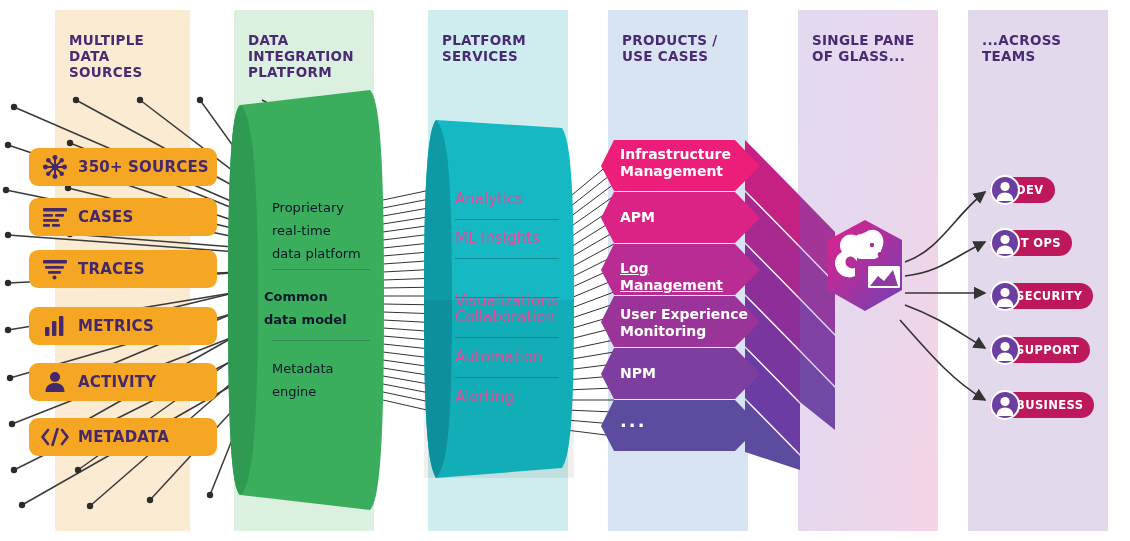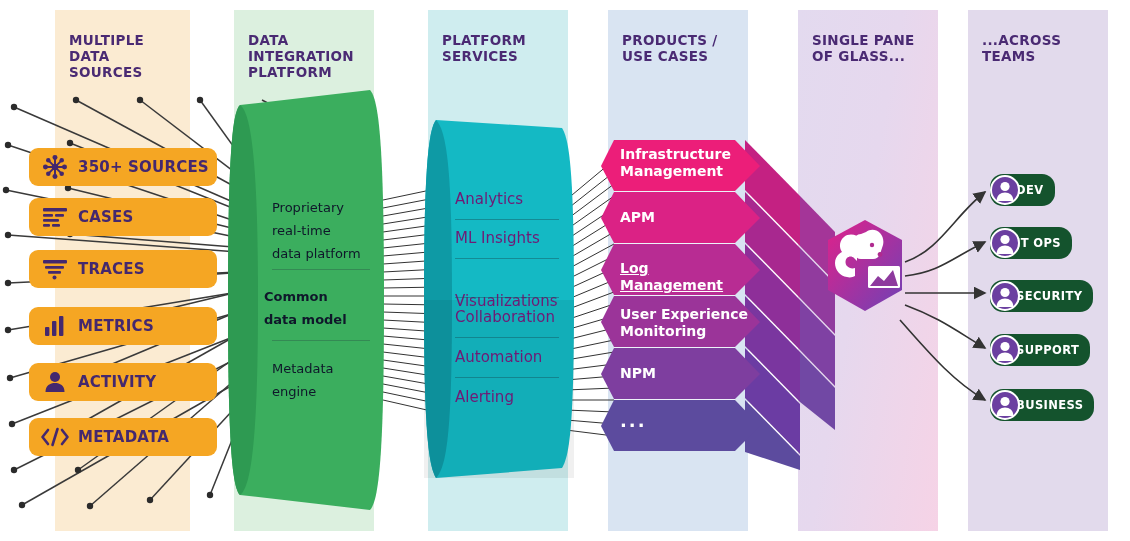--- a/index.html
+++ b/index.html
@@ -15,30 +15,30 @@
   .pill{position:absolute;left:22px;width:188px;height:38px;border-radius:9px;background:#F5A623;
     display:flex;align-items:center;box-shadow:0 0 0 0 rgba(0,0,0,0);margin-left:7px;}
   .pill .lbl{font-weight:bold;font-size:15px;color:#44286e;letter-spacing:.2px;}
   .pill .ico{width:34px;margin-left:9px;margin-right:6px;display:flex;align-items:center;justify-content:center;}
 
   
   .greentxt{position:absolute;color:#0f172a;font-size:13px;line-height:23px;font-family:"DejaVu Sans",sans-serif;}
   .grule{position:absolute;height:1px;background:#2f6e4d;opacity:.55;}
 
   
-  .tealtxt{position:absolute;color:#701a75;font-size:15px;line-height:19px;}
+  .tealtxt{position:absolute;color:#ec4899;font-size:15px;line-height:19px;}
   .trule{position:absolute;height:1px;background:#14545e;opacity:.45;}
 
   
   .prodlbl{position:absolute;color:#ffffff;font-weight:bold;font-size:14px;line-height:17px;
     white-space:pre-line;}
 
   
   .team{position:absolute;height:30px;display:flex;align-items:center;}
-  .team .cap{height:32px;border-radius:13px;background:#14532d;display:flex;align-items:center;
+  .team .cap{height:26px;border-radius:13px;background:#be185d;display:flex;align-items:center;
     padding-left:26px;padding-right:11px;}
   .team .tl{color:#fff;font-weight:bold;font-size:11.5px;letter-spacing:.4px;}
   .team .av{position:absolute;left:0;top:0;width:30px;height:30px;border-radius:50%;
     background:#6b3fa0;border:2px solid #fff;box-sizing:border-box;}
 </style>
 </head>
 <body>
 
 <div id="stage">
 

